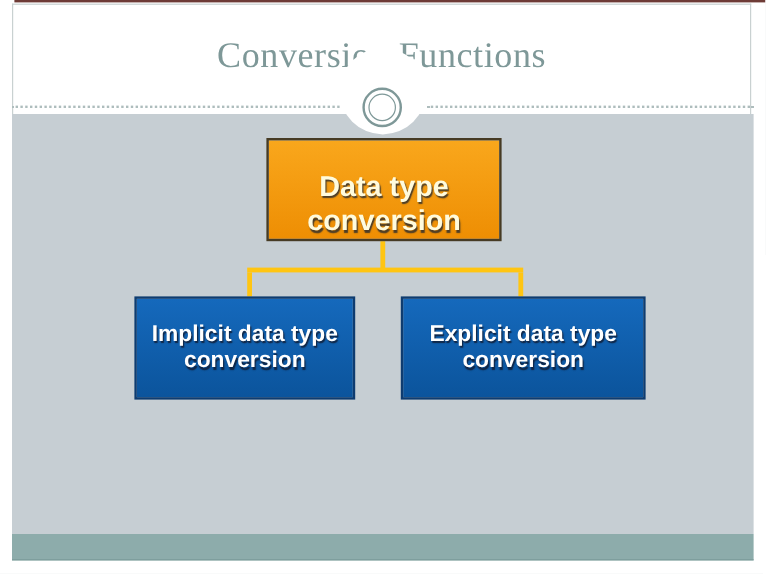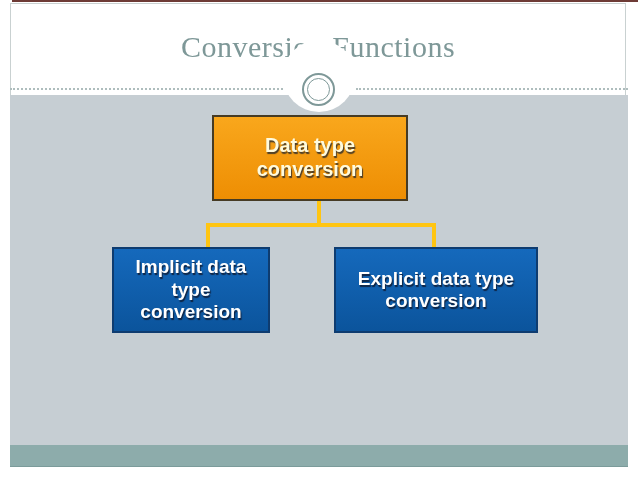--- a/index.html
+++ b/index.html
@@ -37,34 +37,35 @@
   }
   .ring-inner{width:23px;height:23px;border-radius:50%;border:1.5px solid var(--ornament-ring);box-sizing:border-box;}
   
   .footer-bar{position:absolute;left:10px;top:445px;width:618px;height:22px;background:var(--footer-bar);border-bottom:1px solid #7b9b9a;box-sizing:border-box;}
   
   .node{
     position:absolute;display:flex;align-items:center;justify-content:center;
     text-align:center;font-weight:bold;box-sizing:border-box;line-height:1.18;
   }
   .node-root{
-    left:212px;top:115px;width:196px;height:86px;
+    left:222px;top:115px;width:196px;height:86px;
     background:linear-gradient(180deg,var(--root-fill-top) 0%,var(--root-fill-bottom) 100%);
     border:2px solid var(--root-border);
-    color:var(--root-text);font-size:20px;padding:0 32px;
+    color:var(--root-text);font-size:24px;padding:0 32px;
     text-shadow:1px 2px 1px rgba(45,45,45,0.85);
+    align-items:flex-end;
   }
   .node-child{
     top:247px;height:86px;
     background:linear-gradient(180deg,var(--child-fill-top) 0%,var(--child-fill-bottom) 100%);
     border:2px solid var(--child-border);
     color:var(--child-text);font-size:19px;padding:0 12px;
     text-shadow:1px 2px 1px rgba(15,30,55,0.9);
   }
-  .node-child.implicit{left:112px;width:158px;}
+  .node-child.implicit{left:112px;width:184px;}
   .node-child.explicit{left:334px;width:204px;justify-content:flex-end;}
   .conn{position:absolute;background:var(--connector);}
   .conn.stem {left:317px;top:201px;width:4px;height:24px;}
   .conn.hbar {left:206px;top:223px;width:230px;height:4px;}
   .conn.ldrop{left:206px;top:227px;width:4px;height:20px;}
   .conn.rdrop{left:432px;top:227px;width:4px;height:20px;}
 </style>
 </head>
 <body>
 

